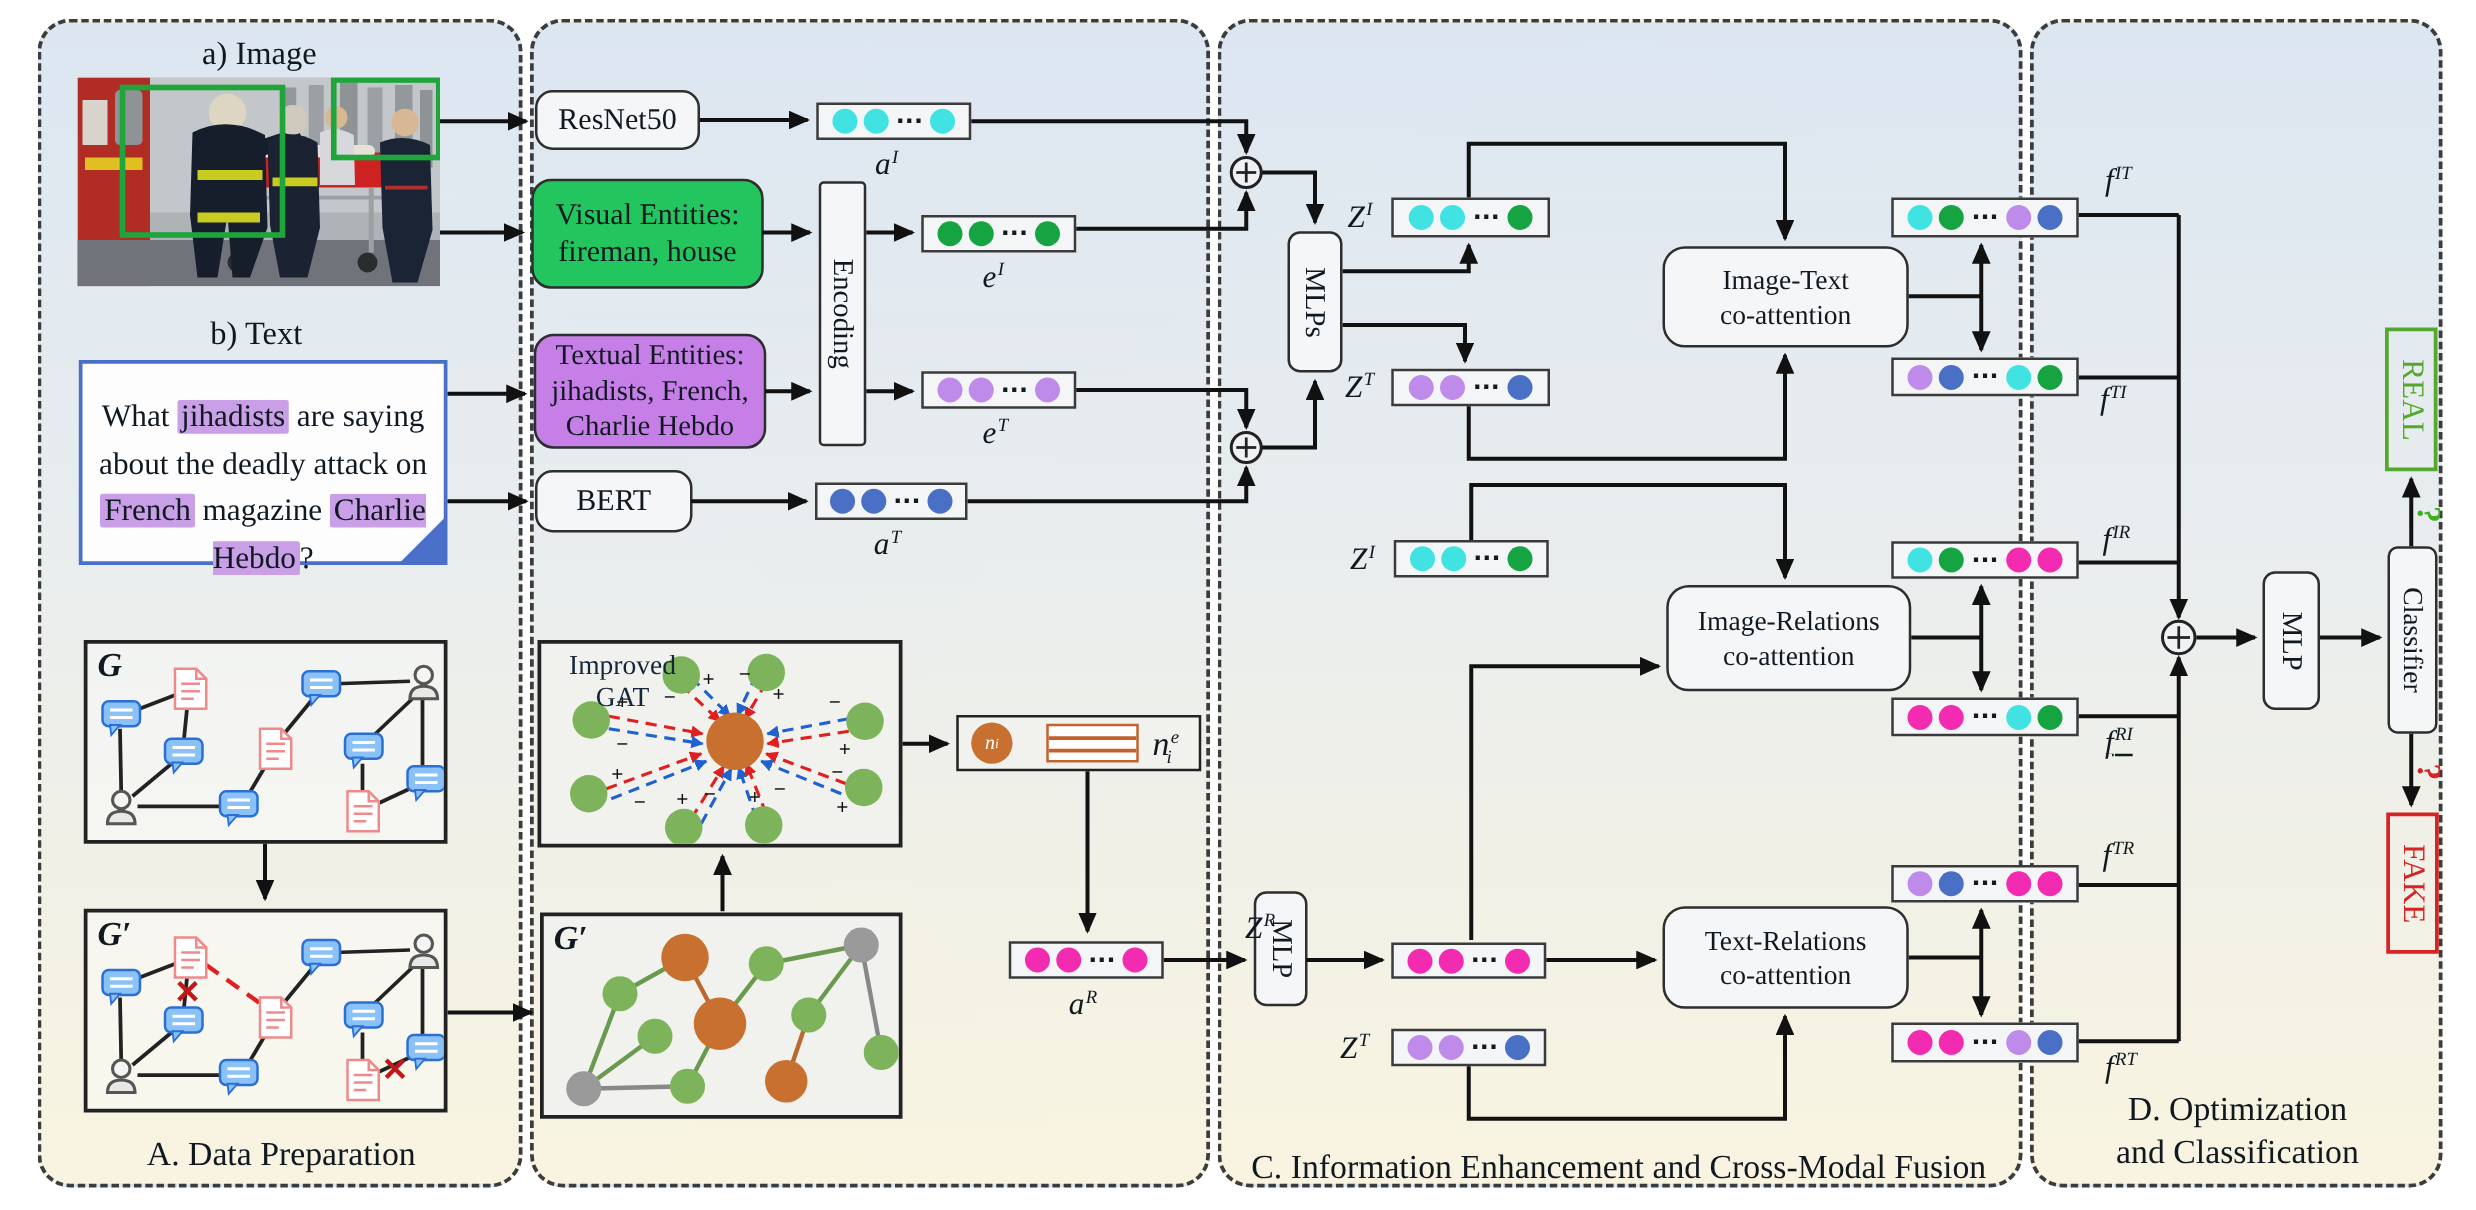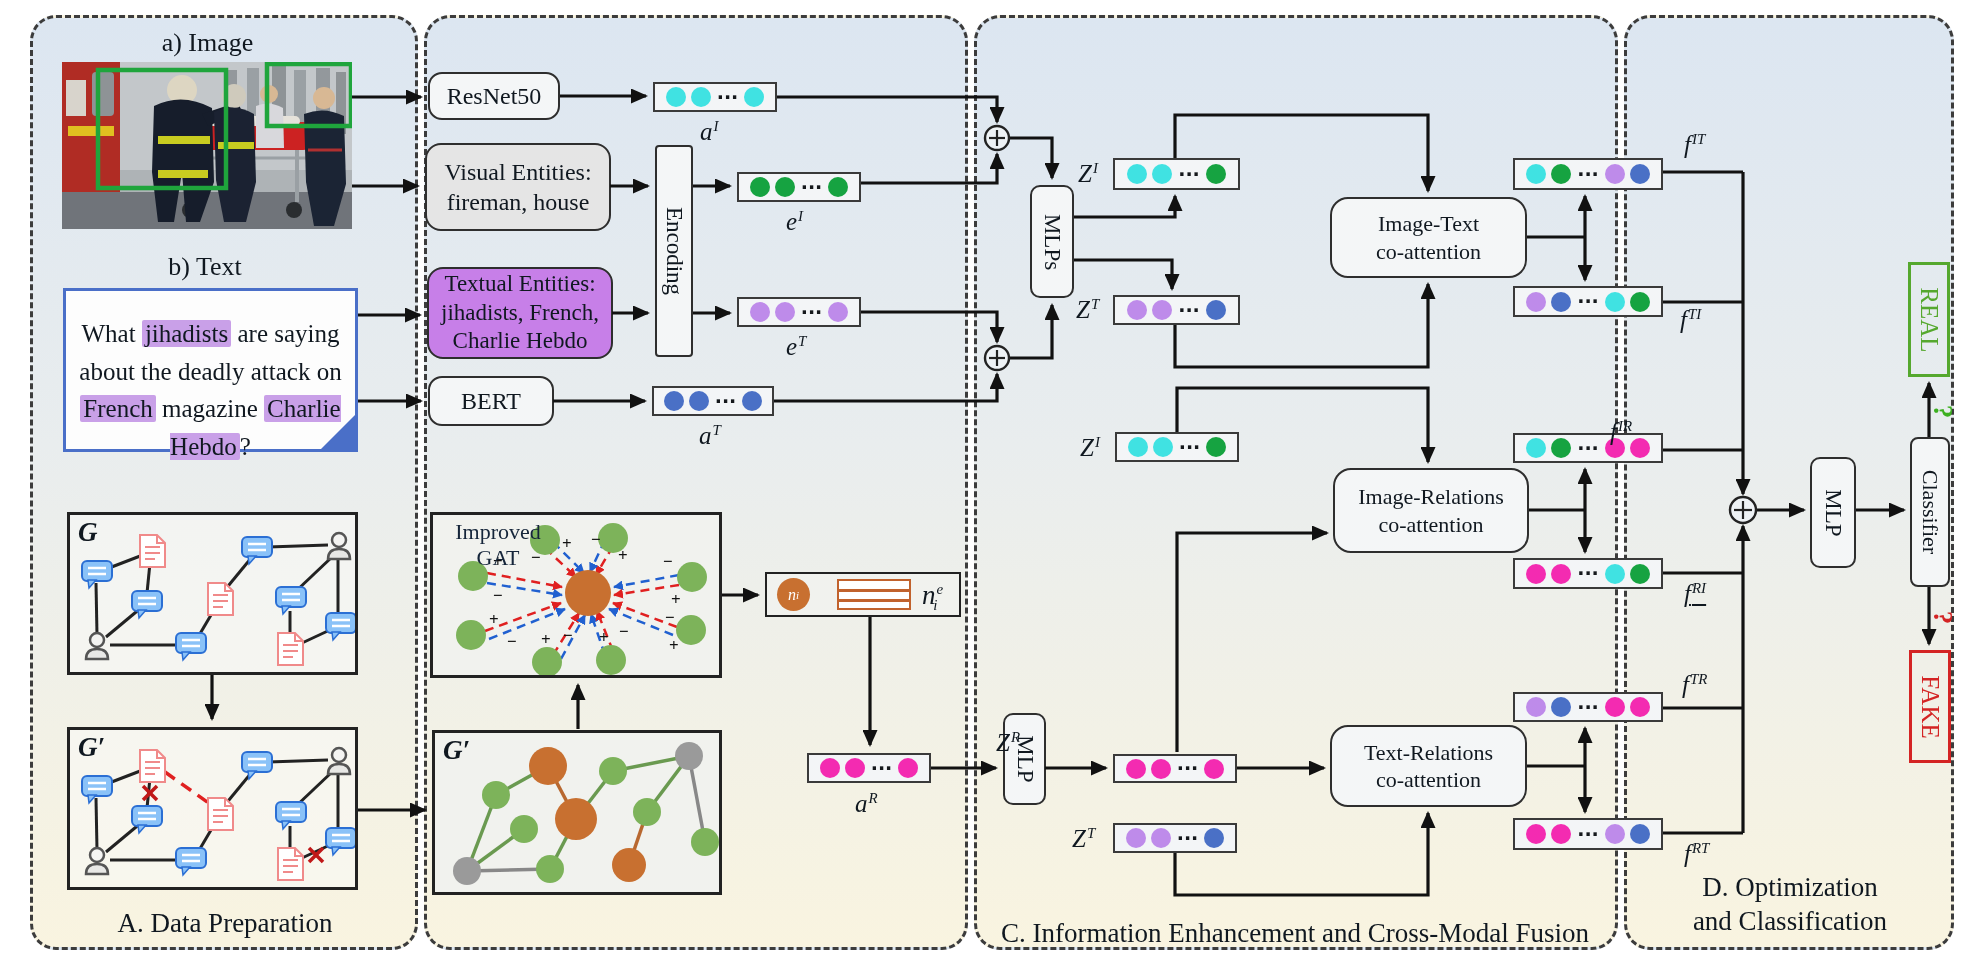--- a/index.html
+++ b/index.html
@@ -5,21 +5,21 @@
   html,body{margin:0;padding:0;background:#fff;}
   #stage{position:relative;width:1981px;height:968px;background:#fff;font-family:"Liberation Serif",serif;overflow:hidden;}
   .sec{position:absolute;border:3px dashed #3c3c3c;border-radius:26px;
        background:linear-gradient(180deg,#dce6f1 0%,#e9edee 46%,#f9f4e0 100%);box-sizing:border-box;}
   .sec-title{position:absolute;font-size:27px;color:#101820;text-align:center;white-space:nowrap;}
   .small-title{position:absolute;font-size:26px;color:#101820;text-align:center;white-space:nowrap;}
   .rbox{position:absolute;border:2.5px solid #2e2e2e;border-radius:14px;background:#f4f6f7;
         display:flex;align-items:center;justify-content:center;text-align:center;
         font-size:24px;color:#101820;box-sizing:border-box;flex-direction:column;line-height:1.25;}
   .coat{border-radius:18px;font-size:22px;}
-  .green-box{background:#e5e5e5;border-radius:16px;}
+  .green-box{background:#22c55e;border-radius:16px;}
   .purple-box{background:#c77fe8;border-radius:16px;}
   .vec{position:absolute;border:2px solid #3a3a3a;background:#f3f5f7;display:flex;align-items:center;
        justify-content:center;gap:5px;padding:0 7px;box-sizing:border-box;}
   .dot{width:20px;height:20px;border-radius:50%;flex:0 0 auto;}
   .dots{font:bold 19px "DejaVu Sans",sans-serif;color:#15181c;line-height:1;margin:0 1px;flex:0 0 auto;}
   .mlab{position:absolute;font-style:italic;font-size:25px;color:#101820;white-space:nowrap;}
   .mlab sup{font-size:15px;font-style:italic;margin-left:1px;}
   .mlab sub{font-size:15px;font-style:italic;}
   .vbox{position:absolute;border:2.5px solid #2e2e2e;border-radius:10px;background:#f4f6f7;box-sizing:border-box;}
   .vtext{position:absolute;left:50%;top:50%;transform:translate(-50%,-50%) rotate(90deg);
@@ -458,21 +458,21 @@
   <div class="vec" style="left:1513px;top:818px;width:150px;height:32px;">
       <span class="dot" style="background: rgb(243, 43, 177);"></span>
       <span class="dot" style="background: rgb(243, 43, 177);"></span>
       <span class="dots">···</span>
       <span class="dot" style="background: rgb(190, 139, 234);"></span>
       <span class="dot" style="background: rgb(74, 112, 198);"></span>
     </div>
 
   <div class="mlab" style="left:1684px;top:131px;"><span>f</span><sup>IT</sup></div>
   <div class="mlab" style="left:1680px;top:306px;"><span>f</span><sup>TI</sup></div>
-  <div class="mlab" style="left:1610px;top:418px;text-align:center;"><span>f</span><sup>IR</sup></div>
+  <div class="mlab" style="left:1682px;top:418px;text-align:center;"><span>f</span><sup>IR</sup></div>
   <div class="mlab" style="left:1684px;top:580px;text-decoration:underline;"><span>f</span><sup>RI</sup></div>
   <div class="mlab" style="left:1682px;top:671px;"><span>f</span><sup>TR</sup></div>
   <div class="mlab" style="left:1684px;top:840px;"><span>f</span><sup>RT</sup></div>
 
   <div class="sec-title" style="left:975px;top:918px;width:640px;">C. Information Enhancement and Cross-Modal Fusion</div>
 
   <div class="vbox" style="left:1810px;top:457px;width:46px;height:111px;">
     <span class="vtext">MLP</span>
   </div>
   <div class="vbox" style="left:1910px;top:437px;width:40px;height:150px;border-radius:8px;">

